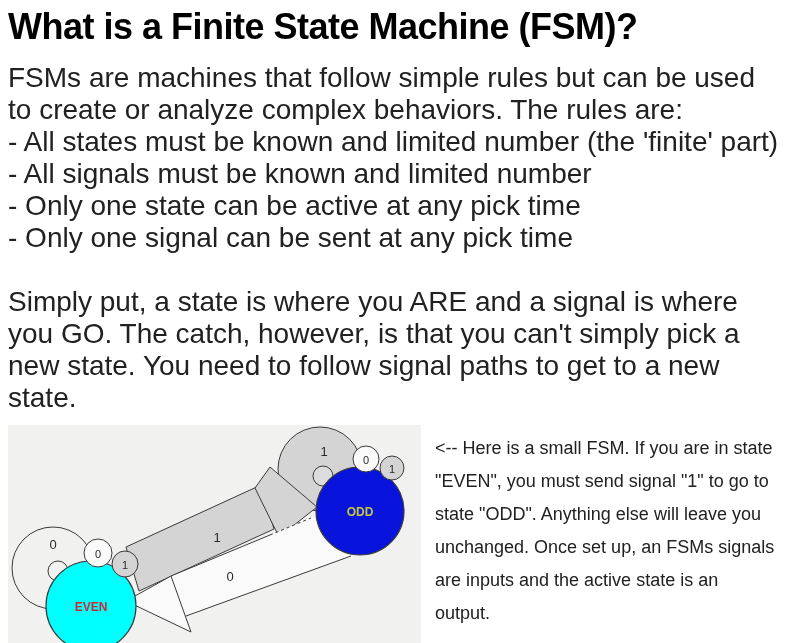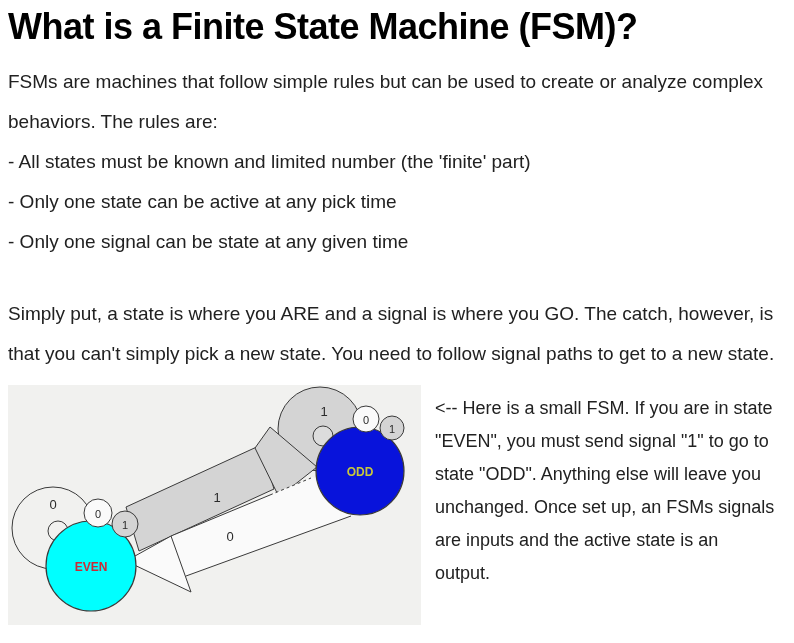--- a/index.html
+++ b/index.html
@@ -10,21 +10,21 @@
   }
   .content { padding:6px 8px 0 8px; }
   .page-title {
     font-size:36px;
     font-weight:700;
     color:#000000;
     letter-spacing:-0.5px;
     margin:2px 0 16px 0;
     line-height:38px;
   }
-  .bodytext { font-size:19px; line-height:40px; color:#212121; }
+  .bodytext { font-size:28px; line-height:32px; color:#212121; }
   .intro { width:770px; }
   .rules { width:770px; }
   .rule-line { white-space:nowrap; }
   .summary { width:770px; margin-top:32px; }
   .figure-row { display:flex; flex-direction:row; margin-top:11px; }
   .diagram-wrap { flex:0 0 auto; }
   svg { display:block; }
   .caption {
     flex:0 0 auto;
     width:340px;
@@ -40,22 +40,23 @@
 <body>
 
 <div class="content">
 
   <h1 class="page-title">What is a Finite State Machine (FSM)?</h1>
 
   <div class="bodytext intro">FSMs are machines that follow simple rules but can be used to create or analyze complex behaviors. The rules are:</div>
 
   <div class="bodytext rules">
     <div class="rule-line">- All states must be known and limited number (the 'finite' part)</div>
+    <div class="rule-line">- All signals must be known and limited number</div>
     <div class="rule-line">- Only one state can be active at any pick time</div>
-    <div class="rule-line">- Only one signal can be state at any given time</div>
+    <div class="rule-line">- Only one signal can be sent at any pick time</div>
   </div>
 
   <div class="bodytext summary">Simply put, a state is where you ARE and a signal is where you GO. The catch, however, is that you can't simply pick a new state. You need to follow signal paths to get to a new state.</div>
 
   <div class="figure-row">
 
     <div class="diagram-wrap">
       <svg width="413" height="240" viewBox="0 0 413 240">
 
         <rect x="0" y="0" width="413" height="240" fill="#f1f1ef"></rect>

